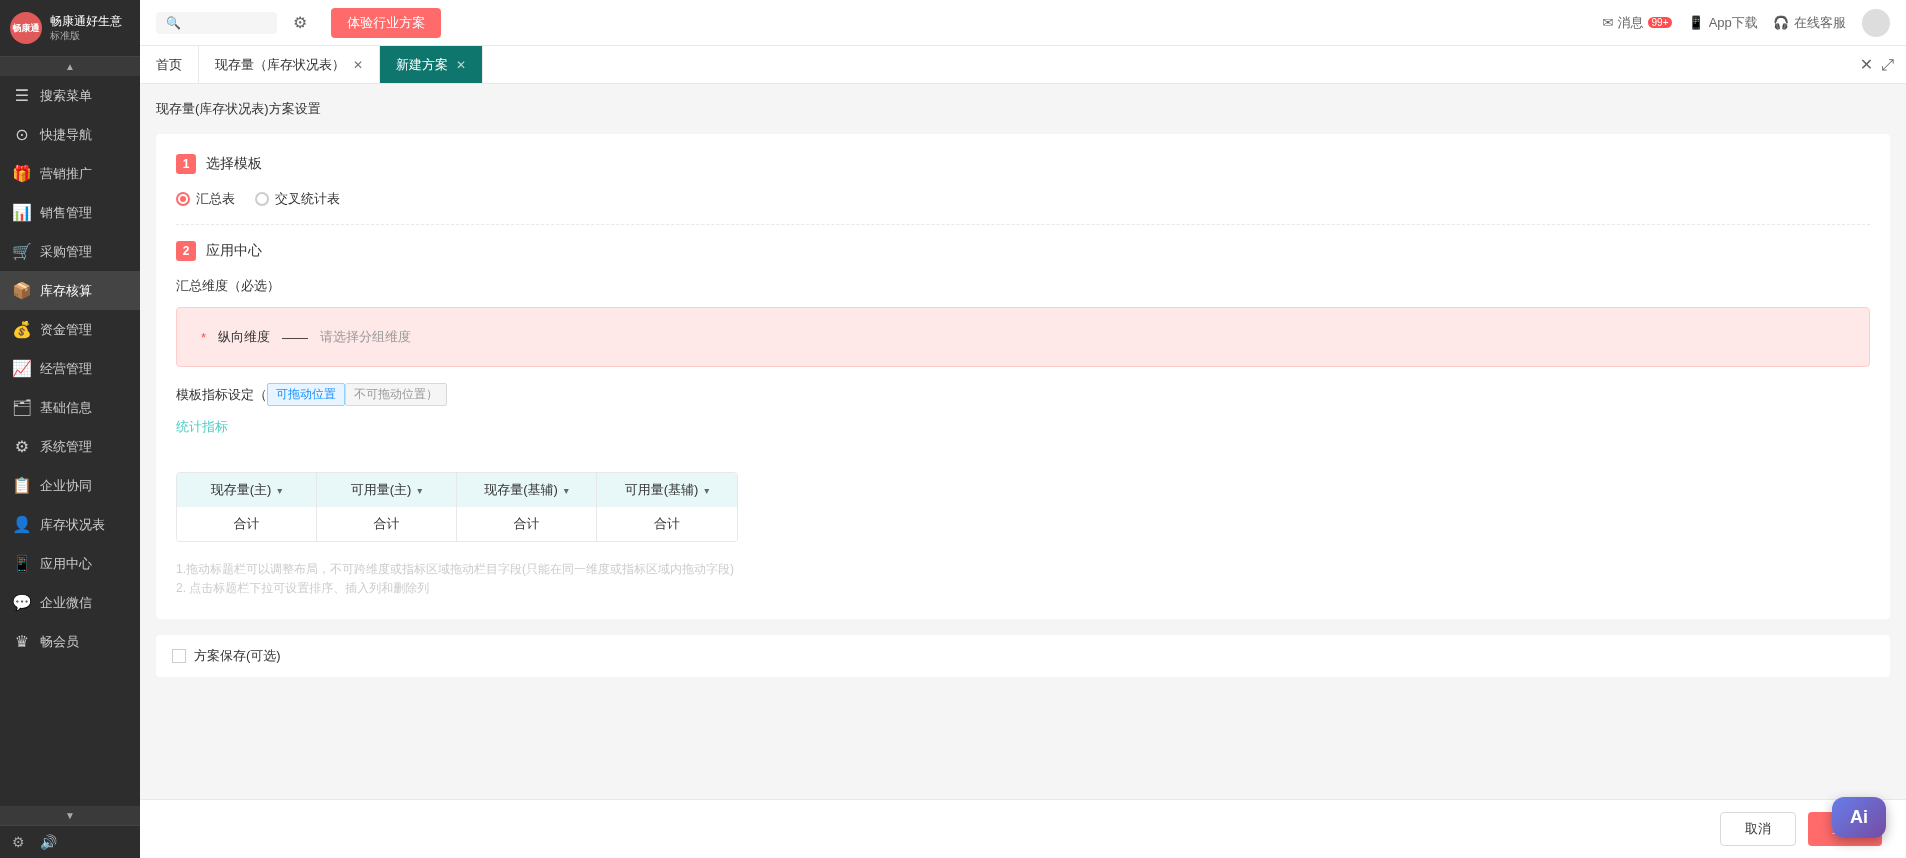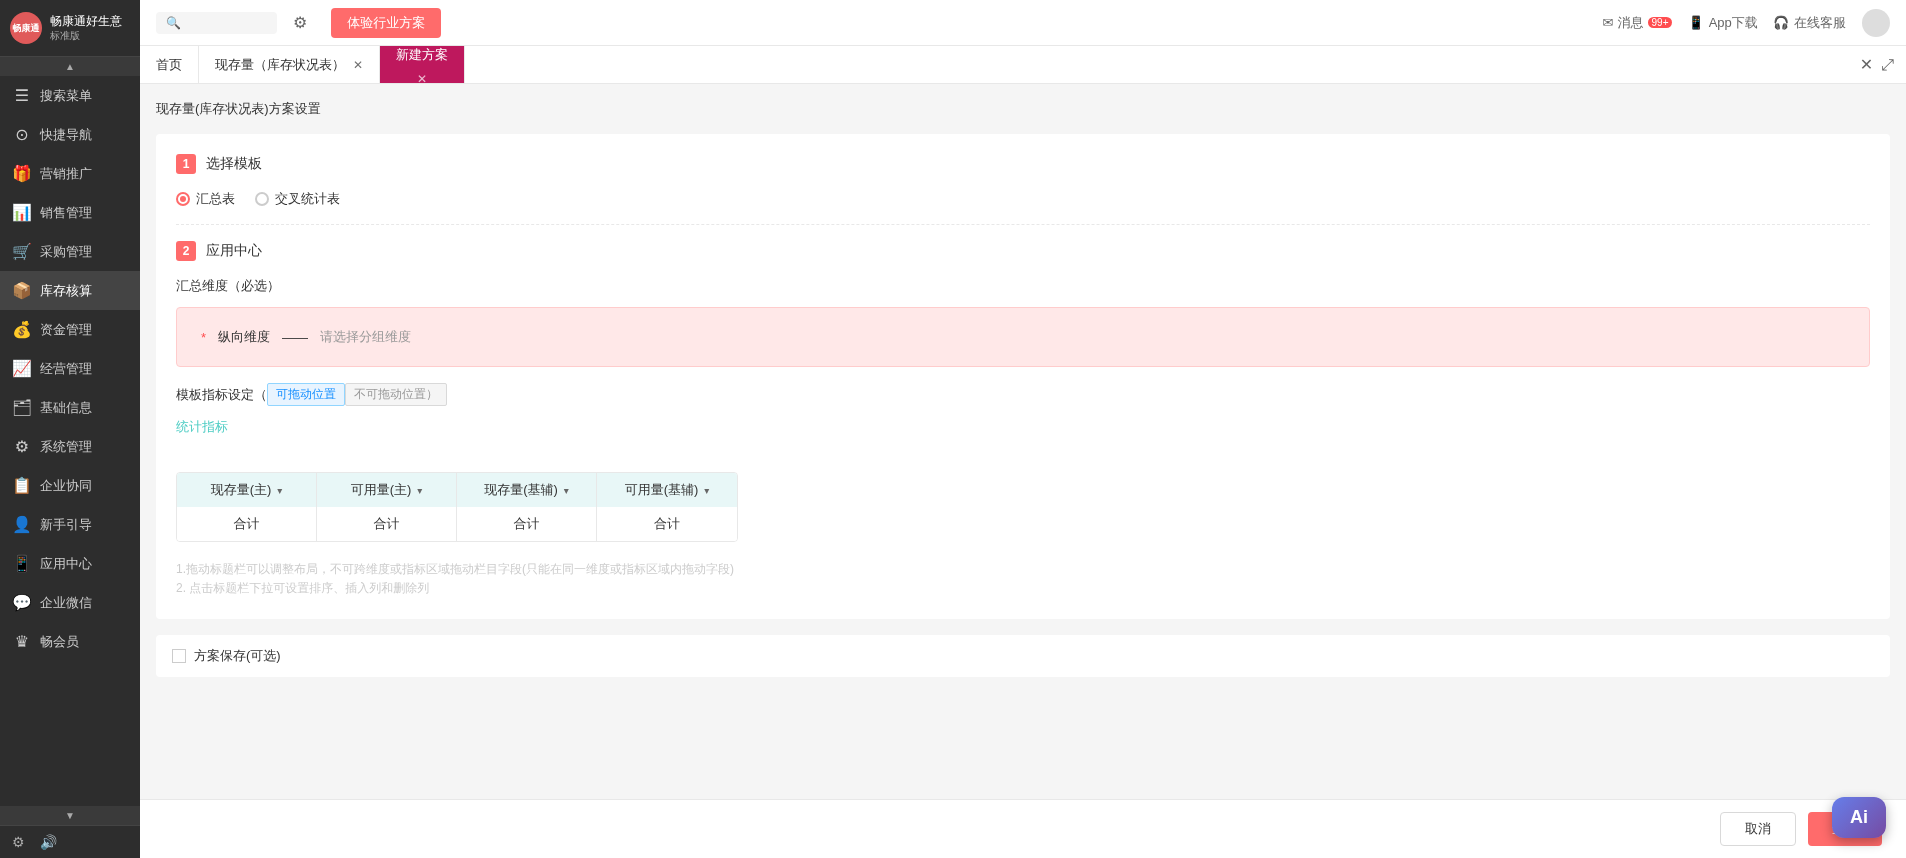--- a/index.html
+++ b/index.html
@@ -94,21 +94,21 @@
       height: 38px; flex-shrink: 0;
       padding-left: 0;
     }
     .tab {
       display: flex; align-items: center; padding: 0 16px;
       border-right: 1px solid #e8e8e8;
       cursor: pointer; font-size: 13px; color: #666;
       white-space: nowrap; gap: 8px;
     }
     .tab.active {
-      background: #be185d; color: #fff; flex-direction: column;
+      background: #0f766e; color: #fff;
     }
     .tab-close { font-size: 12px; opacity: 0.7; cursor: pointer; }
     .tab.home { color: #333; }
     .tab-inventory { color: #333; }
     .tabs-right { margin-left: auto; display: flex; align-items: center; padding-right: 12px; gap: 8px; }
     .tabs-right-btn { background: none; border: none; cursor: pointer; font-size: 16px; color: #666; }
 
     
     .content {
       flex: 1; overflow-y: auto; background: #f5f5f5;
@@ -298,21 +298,21 @@
     <div class="sidebar-item">
       <span class="sidebar-item-icon">⚙</span>
       <span class="sidebar-item-label">系统管理</span>
     </div>
     <div class="sidebar-item">
       <span class="sidebar-item-icon">📋</span>
       <span class="sidebar-item-label">企业协同</span>
     </div>
     <div class="sidebar-item">
       <span class="sidebar-item-icon">👤</span>
-      <span class="sidebar-item-label">新手引导</span>
+      <span class="sidebar-item-label">库存状况表</span>
     </div>
     <div class="sidebar-item">
       <span class="sidebar-item-icon">📱</span>
       <span class="sidebar-item-label">应用中心</span>
     </div>
     <div class="sidebar-item">
       <span class="sidebar-item-icon">💬</span>
       <span class="sidebar-item-label">企业微信</span>
     </div>
     <div class="sidebar-item">

